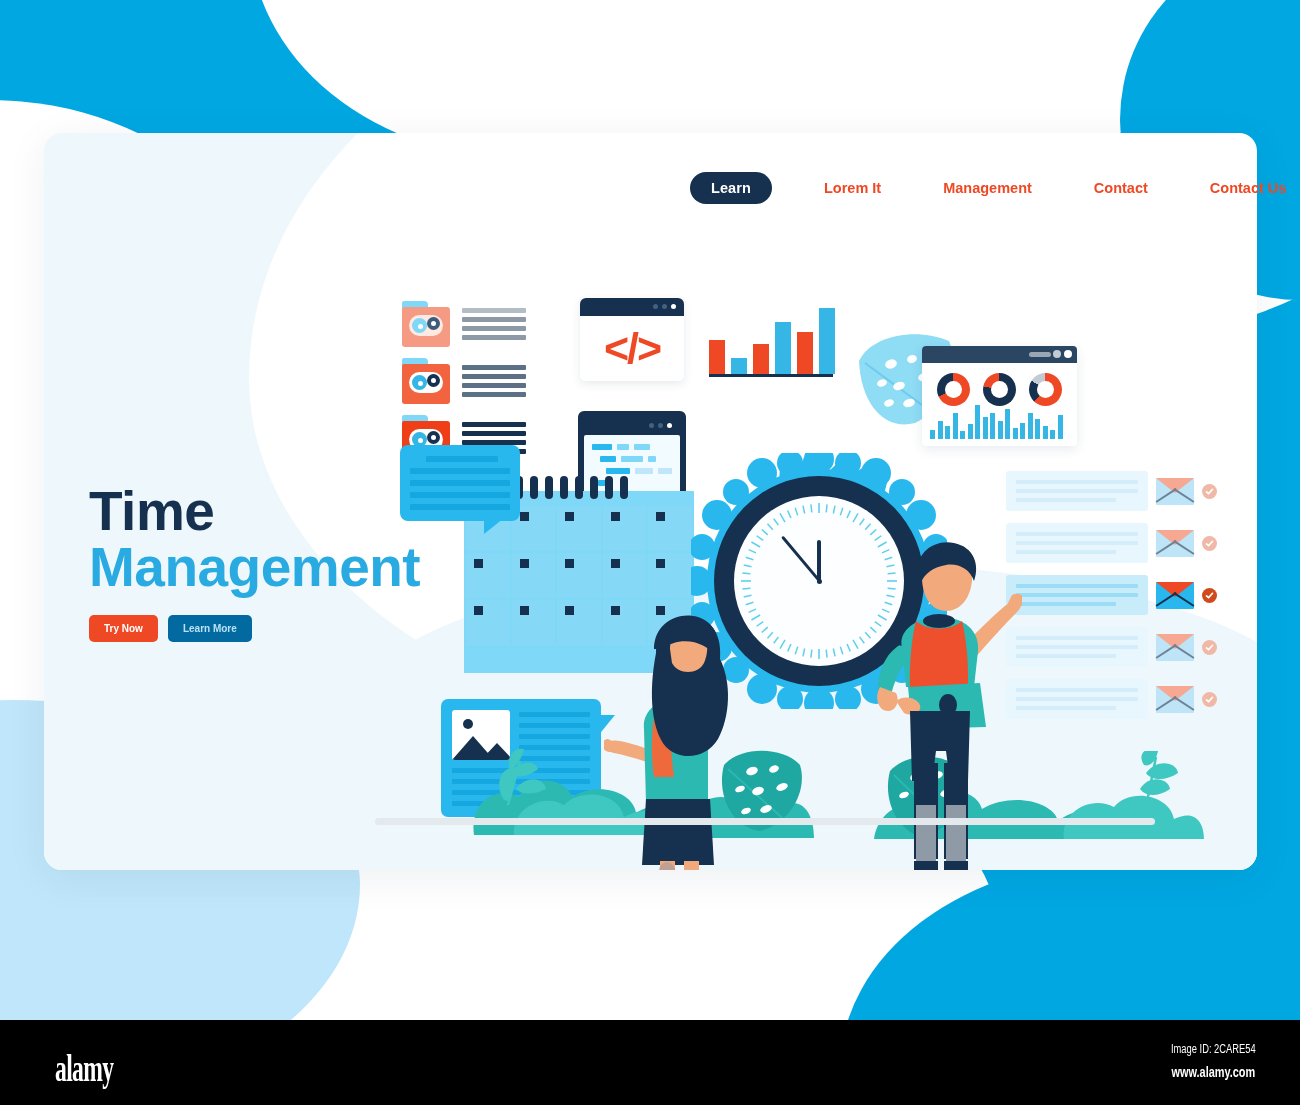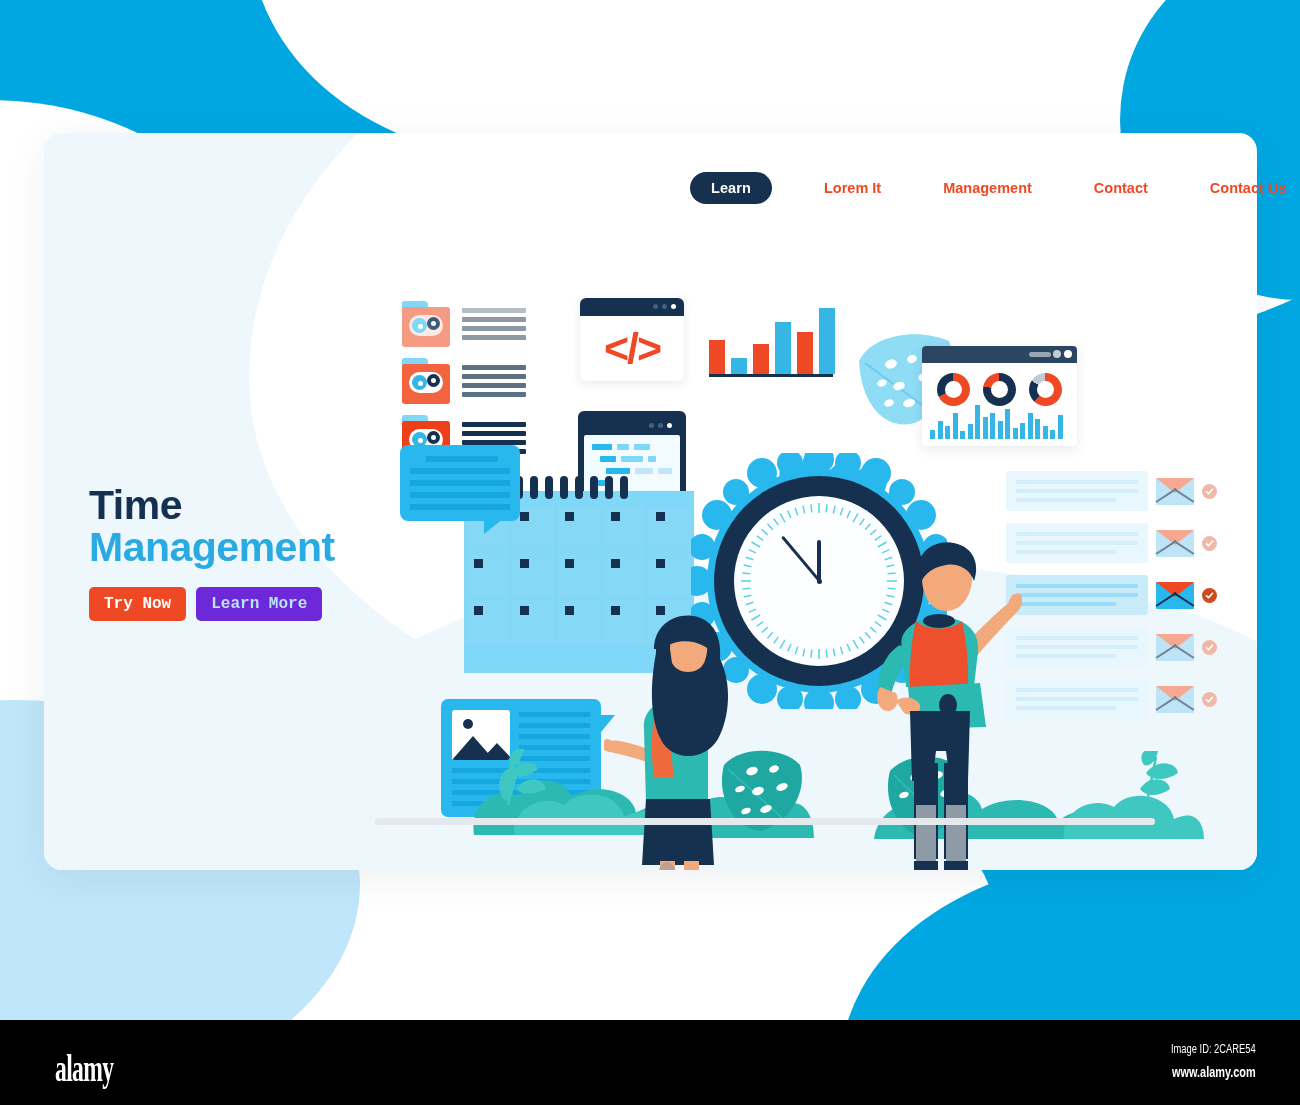--- a/index.html
+++ b/index.html
@@ -107,34 +107,34 @@
   }
   .nav-link {
     color:#ef4824; font-size:14.5px; font-weight:bold;
     cursor:pointer; white-space:nowrap;
   }
   .nav-gap1 { width:52px; }
   .nav-gap  { width:62px; }
 
   
   .hero { position:absolute; left:89px; top:485px; width:300px; z-index:30; }
-  .hero h1 { font-size:41px; line-height:.98; font-weight:bold; letter-spacing:-.5px; }
+  .hero h1 { font-size:55px; line-height:.98; font-weight:bold; letter-spacing:-.5px; }
   .hero .l1 { color:#16314f; display:block; }
   .hero .l2 { color:#29abe2; display:block; margin-top:2px; }
   .hero p {
     margin-top:17px; color:#8f9aa3; font-size:12.8px; line-height:1.45;
     max-width:215px;
   }
   .hero-btns { margin-top:20px; display:flex; gap:10px; }
   .btn {
-    border:none; border-radius:5px; font-size:16px; font-weight:bold;
-    cursor:pointer; font-family:Liberation Mono, monospace;
+    border:none; border-radius:5px; font-size:10px; font-weight:bold;
+    cursor:pointer; font-family:Liberation Sans, sans-serif;
   }
   .btn-primary { background:#ef4824; color:#fff; padding:8px 15px; }
-  .btn-secondary { background:#6d28d9; color:#b9e2f5; padding:8px 15px; }
+  .btn-secondary { background:#0369a1; color:#b9e2f5; padding:8px 15px; }
 
   
   .illus { position:absolute; left:0; top:0; width:1213px; height:737px; z-index:20; }
   .illus > * { position:absolute; }
 
   
   .folder-row { display:flex; align-items:center; gap:12px; }
   .folder {
     width:48px; height:46px; border-radius:3px; position:relative;
   }
@@ -255,21 +255,21 @@
   
   .ground { position:absolute; left:375px; top:818px; width:780px; height:7px; background:#e4e9ed; border-radius:4px; z-index:25; }
 
   
   .footer { position:absolute; left:0; top:1020px; width:1300px; height:85px; background:#000; }
   .alamy-logo {
     position:absolute; left:55px; top:26px; color:#fff;
     font-family:"Liberation Serif", serif; font-weight:bold; font-size:38px;
     letter-spacing:-1px; transform:scaleX(.62); transform-origin:left center;
   }
-  .footer-right { position:absolute; right:44px; top:22px; text-align:right; color:#fff; }
+  .footer-right { position:absolute; right:44px; top:22px; text-align:center; color:#fff; }
   .footer-right .fid { font-size:12px; transform:scaleX(.78); transform-origin:right center; display:block; }
   .footer-right .furl { font-size:14px; font-weight:bold; margin-top:8px; transform:scaleX(.78); transform-origin:right center; display:block; }
 </style>
 </head>
 <body>
 
 <div id="stage">
 
   <div class="bg-base"></div>
   <div class="blob-white-top"></div>

